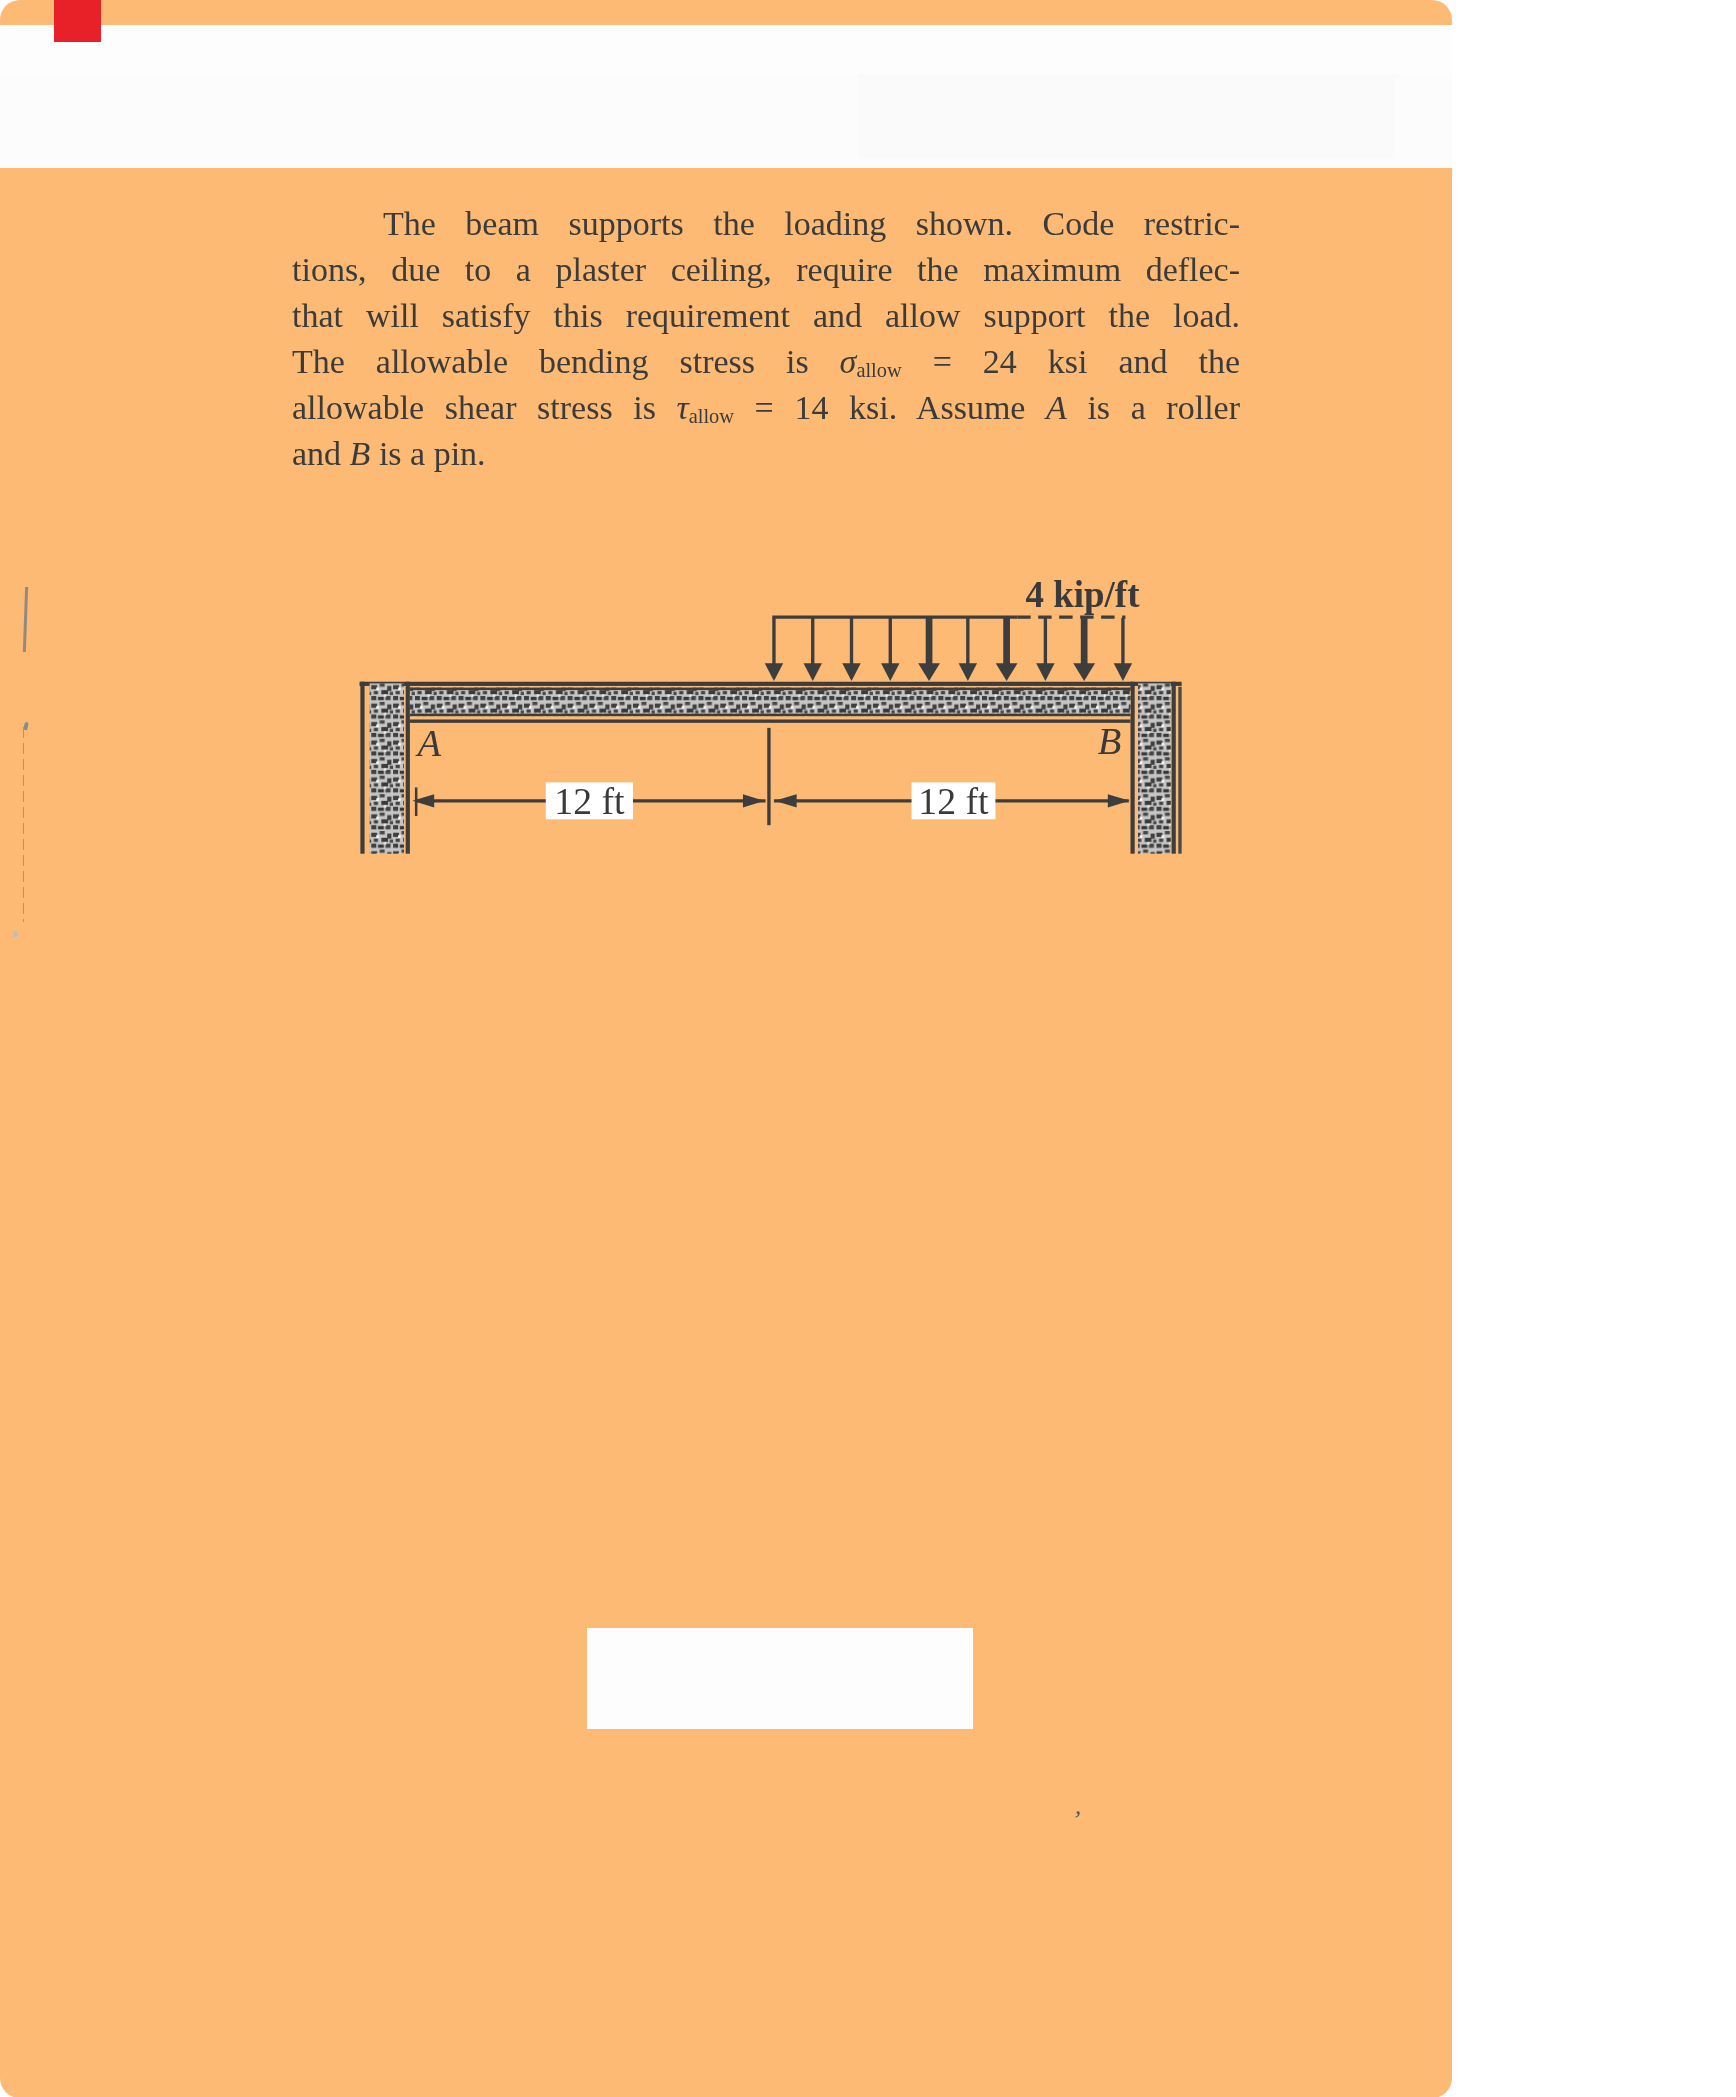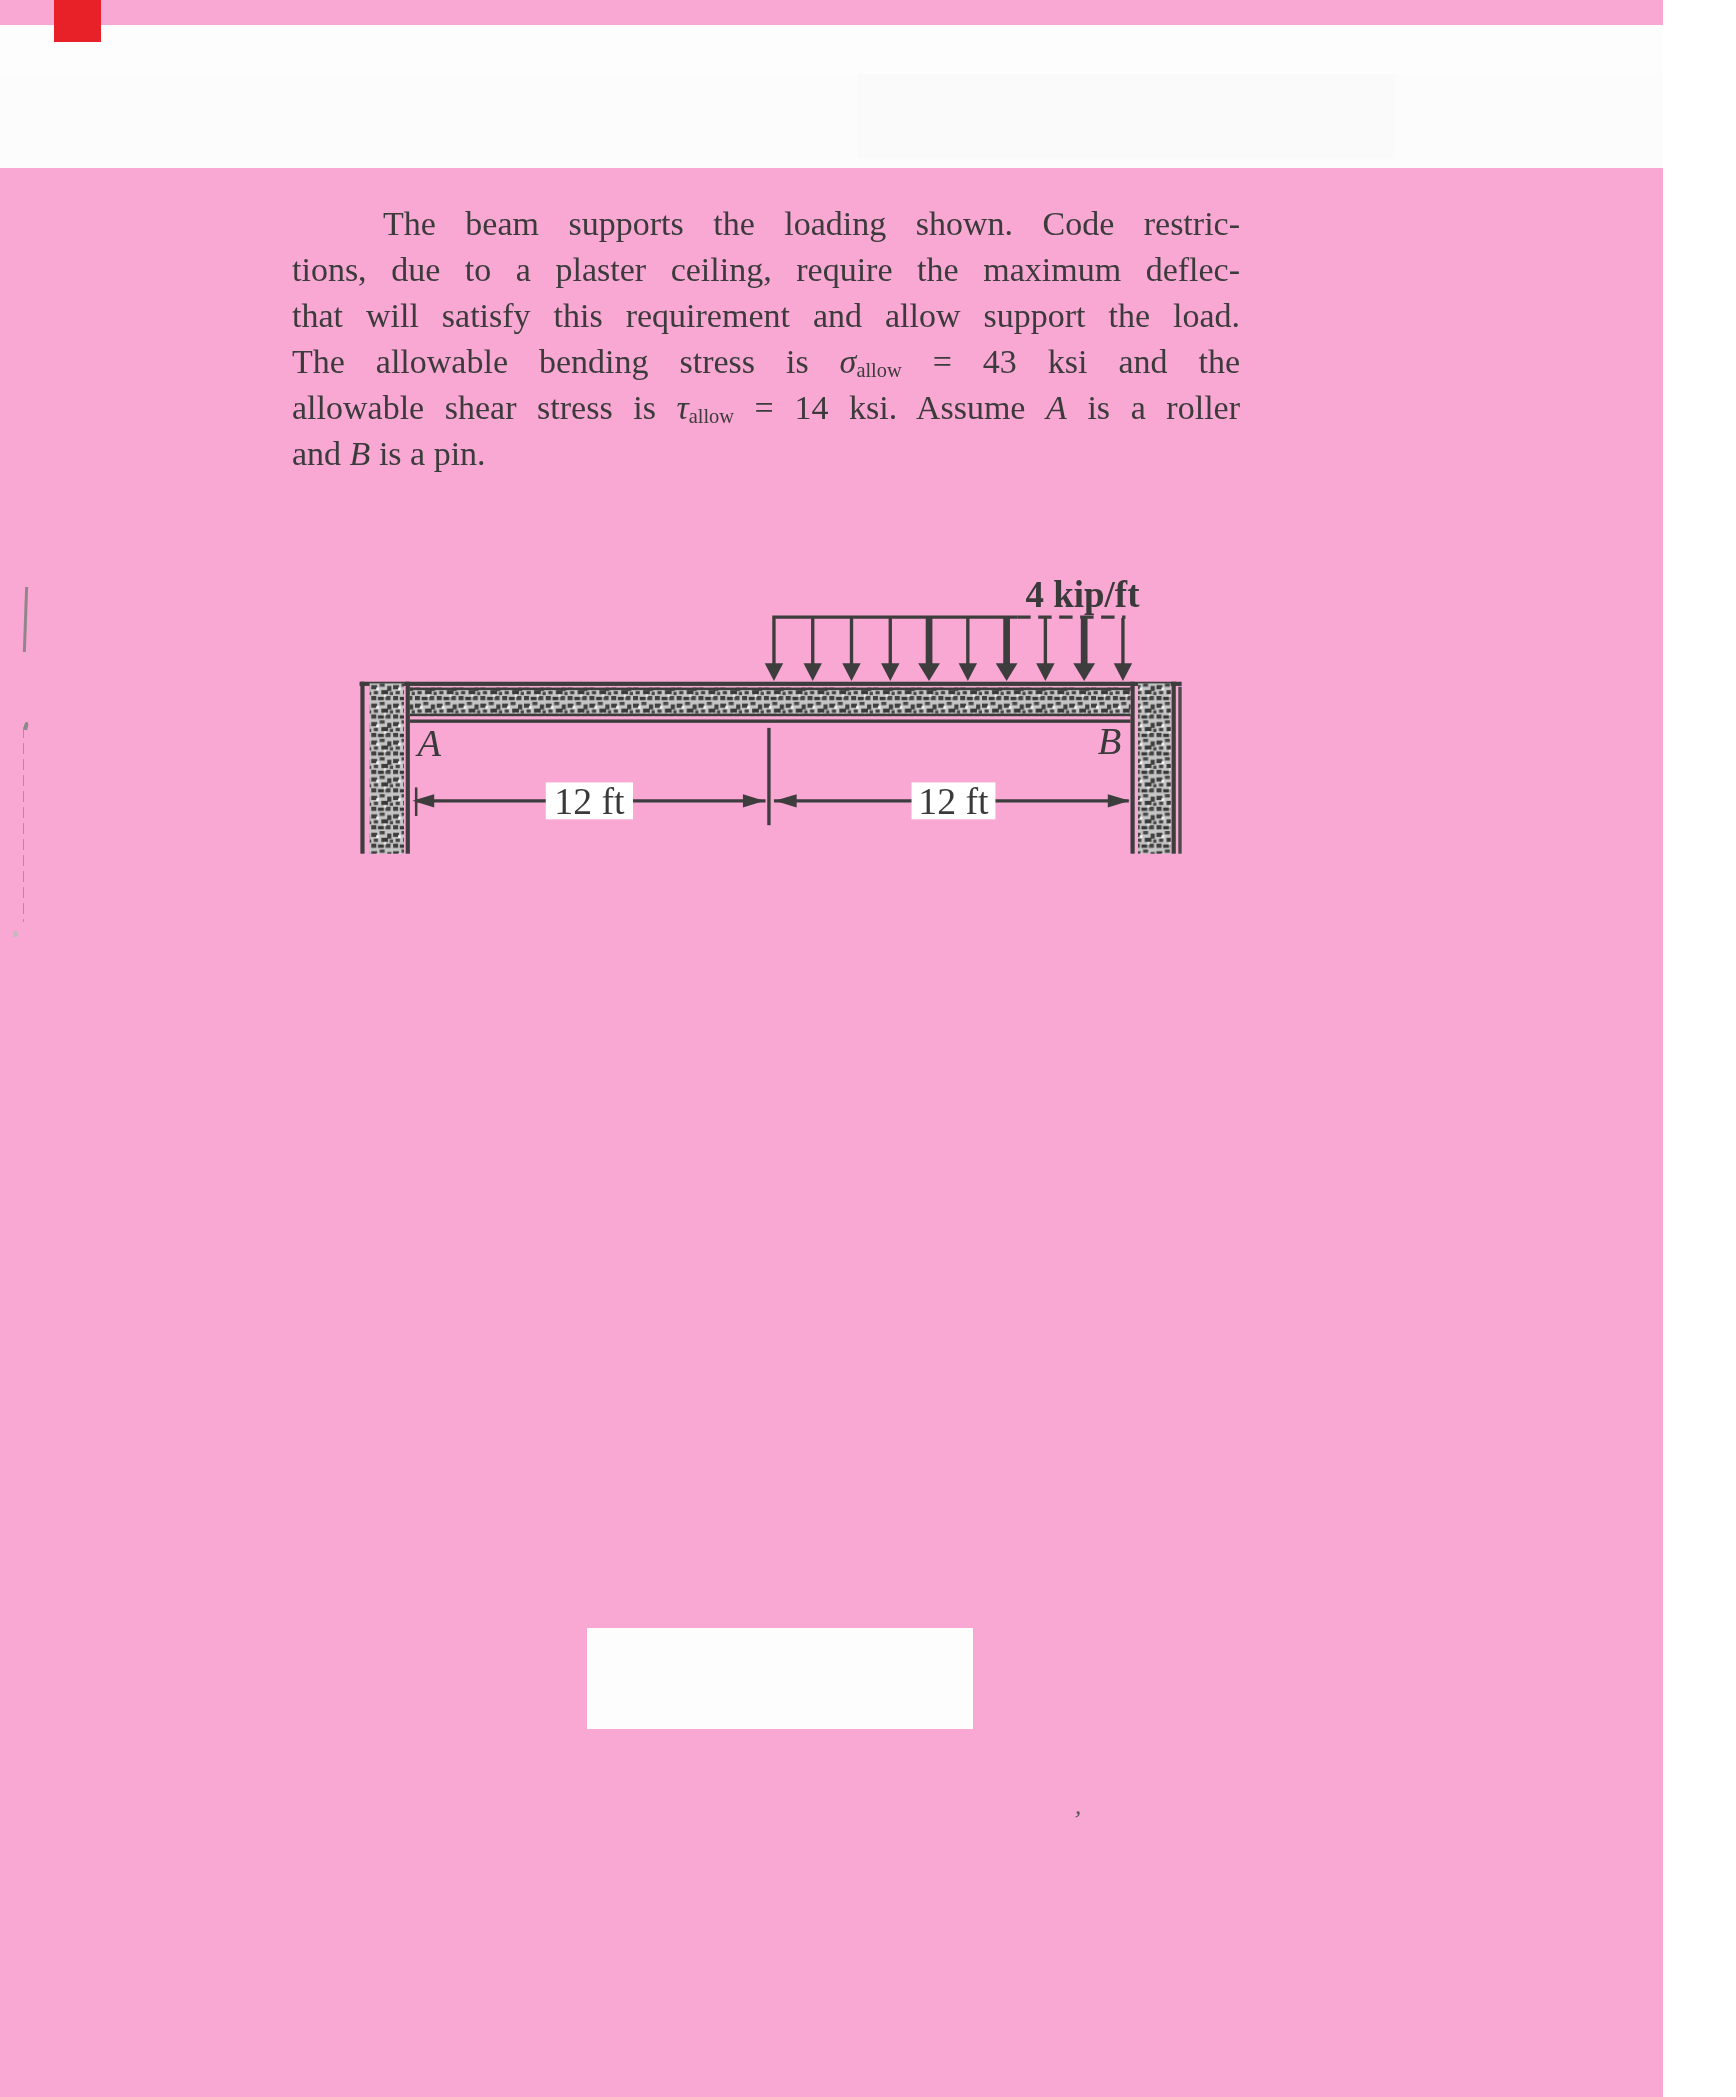--- a/index.html
+++ b/index.html
@@ -1,17 +1,17 @@
 <!DOCTYPE html>
 <html style="font-size:13.4px"><head>
 <meta charset="utf-8">
 <style>
   html,body{margin:0;padding:0;background:#ffffff;}
-  .page{position:relative;width:1663px;height:2098px;background:#f9a8d4;overflow:hidden;
-        font-family:"Liberation Serif", serif;color:#3a3a3a;}
+  .page{position:relative;width:1452px;height:2098px;background:#fdba74;overflow:hidden;
+        font-family:"Liberation Serif", serif;color:#3a3a3a;border-radius:20px;}
   .shade{position:absolute;pointer-events:none;}
   .red-marker{position:absolute;left:54px;top:0px;width:47px;height:42px;background:#e82028;}
   
   .text-block{position:absolute;left:292px;top:201px;width:948px;
               font-size:34px;line-height:46px;color:#3b3b3b;}
   .tl{text-align:justify;text-align-last:justify;white-space:normal;}
   .tl.tl-first{text-indent:91px;}
   .tl.tl-last{text-align:justify;text-align-last:left;}
   .tl i{font-style:italic;}
   .tl sub{font-size:0.60em;line-height:0;vertical-align:-0.22em;letter-spacing:0;}
@@ -39,21 +39,21 @@
   <div class="shade" style="left:0;top:74px;width:1736px;height:94px;background:#fcfcfd;"></div>
   <div class="shade" style="left:858px;top:74px;width:537px;height:84px;background:#fafafb;"></div>
   <div class="shade" style="left:587px;top:1628px;width:386px;height:101px;background:#fdfdfd;"></div>
 
   <div class="red-marker"></div>
 
   <div class="text-block">
       <div class="tl tl-first"><span>The beam supports the loading shown. Code restric-</span></div>
       <div class="tl"><span>tions, due to a plaster ceiling, require the maximum deflec-</span></div>
       <div class="tl"><span>that will satisfy this requirement and allow support the load.</span></div>
-      <div class="tl"><span>The allowable bending stress is </span><i>σ</i><sub>allow</sub><span> = 43 ksi and the</span></div>
+      <div class="tl"><span>The allowable bending stress is </span><i>σ</i><sub>allow</sub><span> = 24 ksi and the</span></div>
       <div class="tl"><span>allowable shear stress is </span><i>τ</i><sub>allow</sub><span> = 14 ksi. Assume </span><i>A</i><span> is a roller</span></div>
       <div class="tl tl-last"><span>and </span><i>B</i><span> is a pin.</span></div>
     </div>
 
   <div class="figure-wrap">
     <svg width="873" height="302" viewBox="380 680 1040 360">
       <defs>
         <pattern id="rubble" width="26" height="22" patternUnits="userSpaceOnUse">
           <rect x="0" y="0" width="26" height="22" fill="#c6c6c6"></rect>
           <rect x="0" y="2" width="7" height="5" fill="#3f3f3f"></rect>

